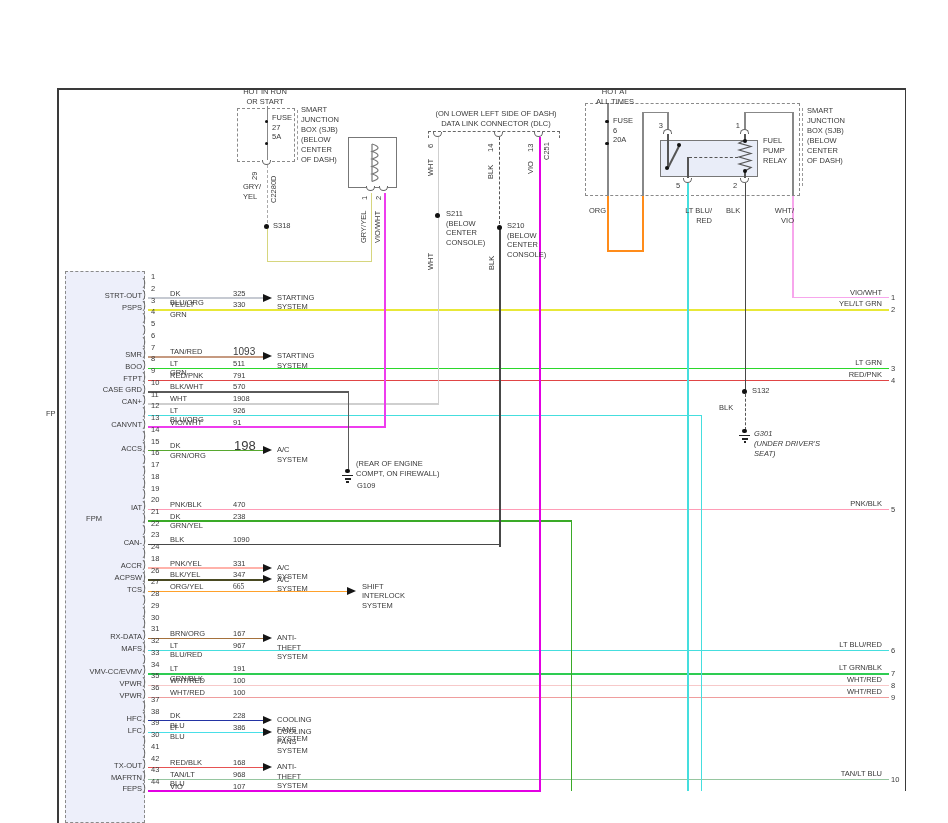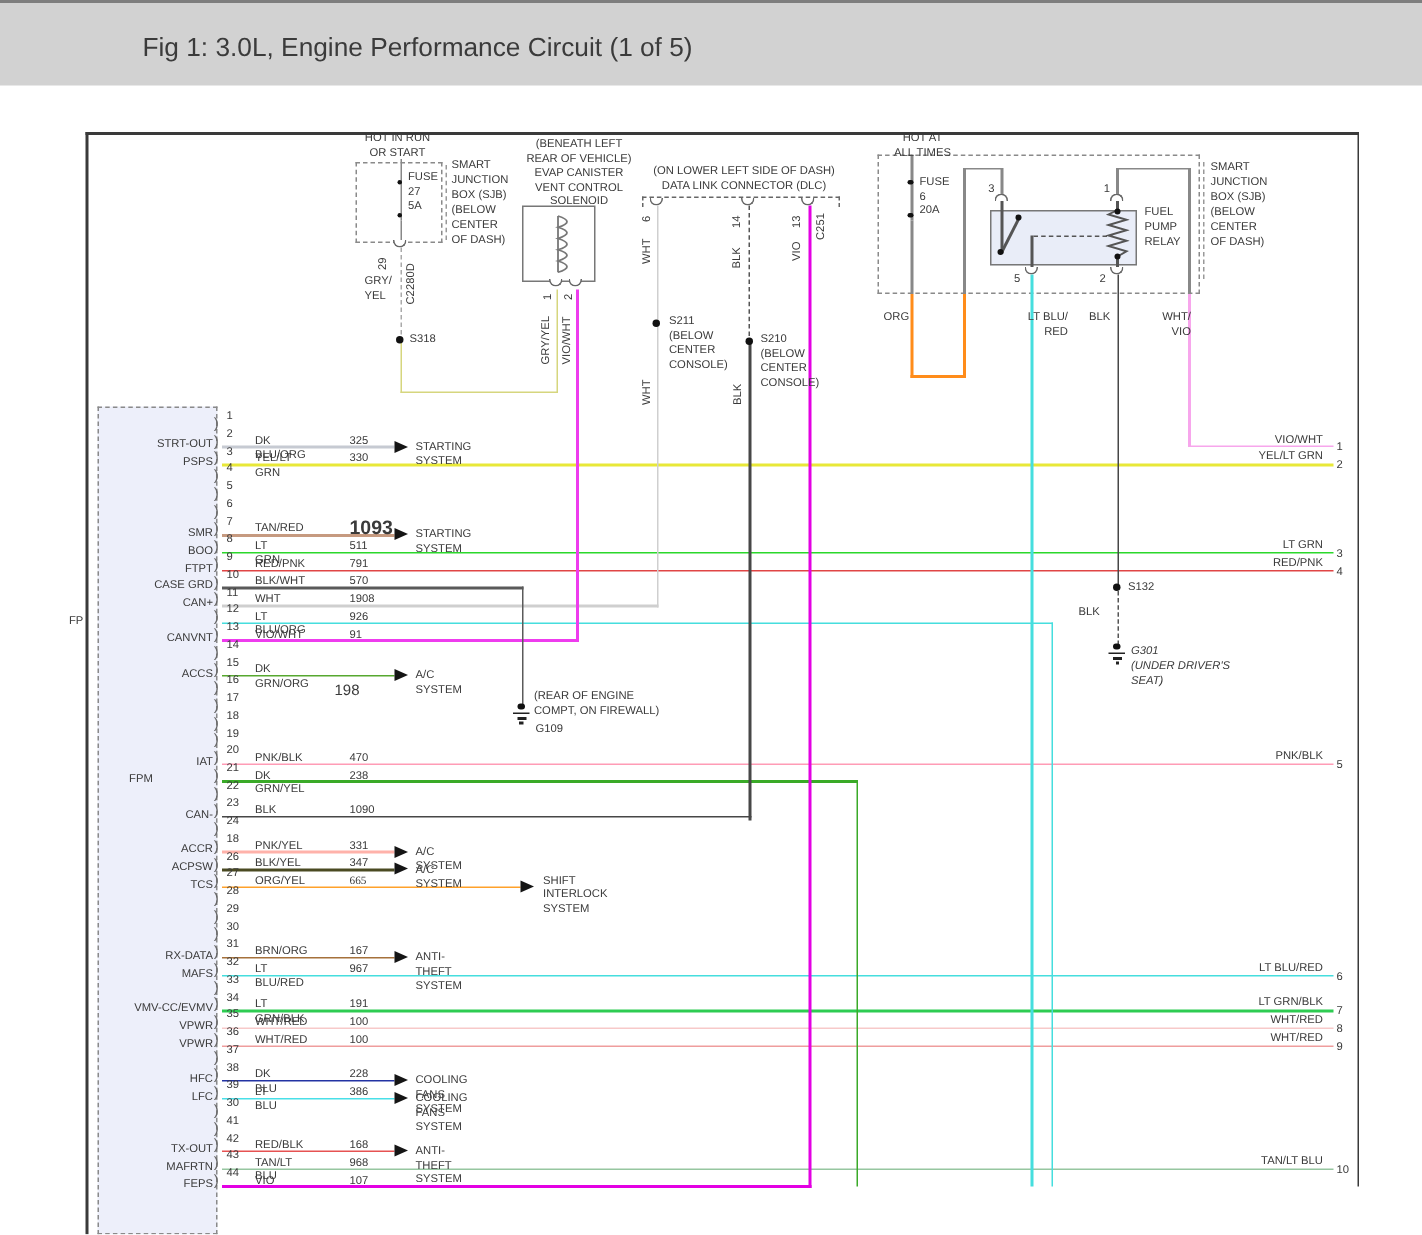--- a/index.html
+++ b/index.html
@@ -27,23 +27,20 @@
   .icon{z-index:2;}
   .border{position:absolute;background:#3a3a3a;z-index:1;}
   #gen{position:absolute;left:0;top:0;z-index:1;}
   #gen div{position:absolute;}
 </style>
 </head>
 <body>
 
 <div id="stage">
 
-  <div id="titlebar">
-    <div class="title">Fig 1: 3.0L, Engine Performance Circuit (1 of 5)</div>
-  </div>
 
   <div class="border" style="left:57px;top:88px;width:849px;height:2px;"></div>
   <div class="border" style="left:57px;top:88px;width:2px;height:735px;"></div>
   <div class="border" style="left:904.5px;top:88px;width:1.6px;height:703px;"></div>
 
   <div class="box dashbox" style="left:237px;top:108px;width:58px;height:54px;"></div>
   <div class="box solidbox" style="left:348px;top:137px;width:49px;height:51px;background:#fff;"></div>
   <div class="box dashbox" style="left:585px;top:103px;width:215px;height:93px;"></div>
   <div class="box solidbox" style="left:660px;top:140px;width:98px;height:37px;background:#e9edf8;"></div>
   <div class="box dashbox" style="left:65px;top:271px;width:80px;height:552px;background:#edeffa;"></div>
@@ -76,21 +73,21 @@
       <div style="position: absolute; left: 151px; top: 307.4px; font-size: 7.5px; line-height: 9.5px; color: rgb(58, 58, 58); white-space: pre-line; z-index: 3;">4</div>
       <div style="position: absolute; left: 142.5px; top: 323.9px; font-size: 10px; color: rgb(102, 102, 102); z-index: 3;">)</div>
       <div style="position: absolute; left: 151px; top: 319.1px; font-size: 7.5px; line-height: 9.5px; color: rgb(58, 58, 58); white-space: pre-line; z-index: 3;">5</div>
       <div style="position: absolute; left: 142.5px; top: 335.7px; font-size: 10px; color: rgb(102, 102, 102); z-index: 3;">)</div>
       <div style="position: absolute; left: 151px; top: 330.9px; font-size: 7.5px; line-height: 9.5px; color: rgb(58, 58, 58); white-space: pre-line; z-index: 3;">6</div>
       <div style="position: absolute; left: 142.5px; top: 347.4px; font-size: 10px; color: rgb(102, 102, 102); z-index: 3;">)</div>
       <div style="position: absolute; left: 151px; top: 342.6px; font-size: 7.5px; line-height: 9.5px; color: rgb(58, 58, 58); white-space: pre-line; z-index: 3;">7</div>
       <div style="position: absolute; left: 46px; top: 350px; width: 96px; text-align: right; font-size: 7.5px; line-height: 9.5px; color: rgb(58, 58, 58); white-space: pre-line; z-index: 3;">SMR</div>
       <div style="position: absolute; left: 148px; top: 356px; width: 115px; height: 1.6px; background: rgb(198, 154, 128); z-index: 1;"></div>
       <div style="position: absolute; left: 170px; top: 347.2px; font-size: 7.5px; line-height: 9.5px; color: rgb(58, 58, 58); white-space: pre-line; z-index: 3;">TAN/RED</div>
-      <div style="position: absolute; left: 233px; top: 347.2px; font-size: 13px; line-height: 9.5px; color: rgb(58, 58, 58); white-space: pre-line; z-index: 3; font-weight: bold;">1093</div>
+      <div style="position: absolute; left: 233px; top: 347.2px; font-size: 10px; line-height: 9.5px; color: rgb(58, 58, 58); white-space: pre-line; z-index: 3;">1093</div>
       <div style="position: absolute; left: 263px; top: 352.2px; width: 0px; height: 0px; border-left: 9px solid rgb(21, 21, 21); border-top: 4.5px solid transparent; border-bottom: 4.5px solid transparent; z-index: 3;"></div>
       <div style="position: absolute; left: 277px; top: 351.4px; font-size: 7.5px; line-height: 9.5px; color: rgb(58, 58, 58); white-space: pre-line; z-index: 3;">STARTING SYSTEM</div>
       <div style="position: absolute; left: 142.5px; top: 359.1px; font-size: 10px; color: rgb(102, 102, 102); z-index: 3;">)</div>
       <div style="position: absolute; left: 151px; top: 354.3px; font-size: 7.5px; line-height: 9.5px; color: rgb(58, 58, 58); white-space: pre-line; z-index: 3;">8</div>
       <div style="position: absolute; left: 46px; top: 361.7px; width: 96px; text-align: right; font-size: 7.5px; line-height: 9.5px; color: rgb(58, 58, 58); white-space: pre-line; z-index: 3;">BOO</div>
       <div style="position: absolute; left: 148px; top: 367.7px; width: 741px; height: 1.6px; background: rgb(43, 216, 43); z-index: 1;"></div>
       <div style="position: absolute; left: 170px; top: 358.9px; font-size: 7.5px; line-height: 9.5px; color: rgb(58, 58, 58); white-space: pre-line; z-index: 3;">LT GRN</div>
       <div style="position: absolute; left: 233px; top: 358.9px; font-size: 7.5px; line-height: 9.5px; color: rgb(58, 58, 58); white-space: pre-line; z-index: 3;">511</div>
       <div style="position: absolute; left: 142.5px; top: 370.9px; font-size: 10px; color: rgb(102, 102, 102); z-index: 3;">)</div>
       <div style="position: absolute; left: 151px; top: 366.1px; font-size: 7.5px; line-height: 9.5px; color: rgb(58, 58, 58); white-space: pre-line; z-index: 3;">9</div>
@@ -122,21 +119,21 @@
       <div style="position: absolute; left: 148px; top: 426.4px; width: 237.5px; height: 1.6px; background: rgb(238, 60, 238); z-index: 1;"></div>
       <div style="position: absolute; left: 170px; top: 417.6px; font-size: 7.5px; line-height: 9.5px; color: rgb(58, 58, 58); white-space: pre-line; z-index: 3;">VIO/WHT</div>
       <div style="position: absolute; left: 233px; top: 417.6px; font-size: 7.5px; line-height: 9.5px; color: rgb(58, 58, 58); white-space: pre-line; z-index: 3;">91</div>
       <div style="position: absolute; left: 142.5px; top: 429.6px; font-size: 10px; color: rgb(102, 102, 102); z-index: 3;">)</div>
       <div style="position: absolute; left: 151px; top: 424.8px; font-size: 7.5px; line-height: 9.5px; color: rgb(58, 58, 58); white-space: pre-line; z-index: 3;">14</div>
       <div style="position: absolute; left: 142.5px; top: 441.3px; font-size: 10px; color: rgb(102, 102, 102); z-index: 3;">)</div>
       <div style="position: absolute; left: 151px; top: 436.5px; font-size: 7.5px; line-height: 9.5px; color: rgb(58, 58, 58); white-space: pre-line; z-index: 3;">15</div>
       <div style="position: absolute; left: 46px; top: 443.9px; width: 96px; text-align: right; font-size: 7.5px; line-height: 9.5px; color: rgb(58, 58, 58); white-space: pre-line; z-index: 3;">ACCS</div>
       <div style="position: absolute; left: 148px; top: 449.9px; width: 115px; height: 1.6px; background: rgb(87, 168, 47); z-index: 1;"></div>
       <div style="position: absolute; left: 170px; top: 441.1px; font-size: 7.5px; line-height: 9.5px; color: rgb(58, 58, 58); white-space: pre-line; z-index: 3;">DK GRN/ORG</div>
-      <div style="position: absolute; left: 223px; top: 441.1px; font-size: 10px; line-height: 9.5px; color: rgb(58, 58, 58); white-space: pre-line; z-index: 3; margin-top: 15px;">198</div>
+      <div style="position: absolute; left: 234px; top: 441.1px; font-size: 13px; line-height: 9.5px; color: rgb(58, 58, 58); white-space: pre-line; z-index: 3;">198</div>
       <div style="position: absolute; left: 263px; top: 446.1px; width: 0px; height: 0px; border-left: 9px solid rgb(21, 21, 21); border-top: 4.5px solid transparent; border-bottom: 4.5px solid transparent; z-index: 3;"></div>
       <div style="position: absolute; left: 277px; top: 445.3px; font-size: 7.5px; line-height: 9.5px; color: rgb(58, 58, 58); white-space: pre-line; z-index: 3;">A/C SYSTEM</div>
       <div style="position: absolute; left: 142.5px; top: 453.1px; font-size: 10px; color: rgb(102, 102, 102); z-index: 3;">)</div>
       <div style="position: absolute; left: 151px; top: 448.3px; font-size: 7.5px; line-height: 9.5px; color: rgb(58, 58, 58); white-space: pre-line; z-index: 3;">16</div>
       <div style="position: absolute; left: 142.5px; top: 464.8px; font-size: 10px; color: rgb(102, 102, 102); z-index: 3;">)</div>
       <div style="position: absolute; left: 151px; top: 460px; font-size: 7.5px; line-height: 9.5px; color: rgb(58, 58, 58); white-space: pre-line; z-index: 3;">17</div>
       <div style="position: absolute; left: 142.5px; top: 476.5px; font-size: 10px; color: rgb(102, 102, 102); z-index: 3;">)</div>
       <div style="position: absolute; left: 151px; top: 471.7px; font-size: 7.5px; line-height: 9.5px; color: rgb(58, 58, 58); white-space: pre-line; z-index: 3;">18</div>
       <div style="position: absolute; left: 142.5px; top: 488.3px; font-size: 10px; color: rgb(102, 102, 102); z-index: 3;">)</div>
       <div style="position: absolute; left: 151px; top: 483.5px; font-size: 7.5px; line-height: 9.5px; color: rgb(58, 58, 58); white-space: pre-line; z-index: 3;">19</div>
@@ -385,25 +382,20 @@
 BOX (SJB)
 (BELOW
 CENTER
 OF DASH)</div>
   <div class="vt" style="left:250px;top:166px;height:14px;">29</div>
   <div class="vt" style="left:269px;top:163px;height:40px;">C2280D</div>
   <div class="t" style="left:243px;top:182px;">GRY/
 YEL</div>
   <div class="t" style="left:273px;top:221px;">S318</div>
 
-  <div class="t ctr" style="left:337px;top:91px;width:98px;">(BENEATH LEFT
-REAR OF VEHICLE)
-EVAP CANISTER
-VENT CONTROL
-SOLENOID</div>
   <div class="vt" style="left:360px;top:190px;height:10px;">1</div>
   <div class="vt" style="left:374px;top:190px;height:10px;">2</div>
   <div class="vt" style="left:359px;top:201px;height:42px;">GRY/YEL</div>
   <div class="vt" style="left:373px;top:201px;height:42px;">VIO/WHT</div>
 
   <div class="t ctr" style="left:422px;top:109px;width:148px;">(ON LOWER LEFT SIDE OF DASH)
 DATA LINK CONNECTOR (DLC)</div>
   <div class="vt" style="left:426px;top:136px;height:12px;">6</div>
   <div class="vt" style="left:486px;top:136px;height:16px;">14</div>
   <div class="vt" style="left:526px;top:136px;height:16px;">13</div>

